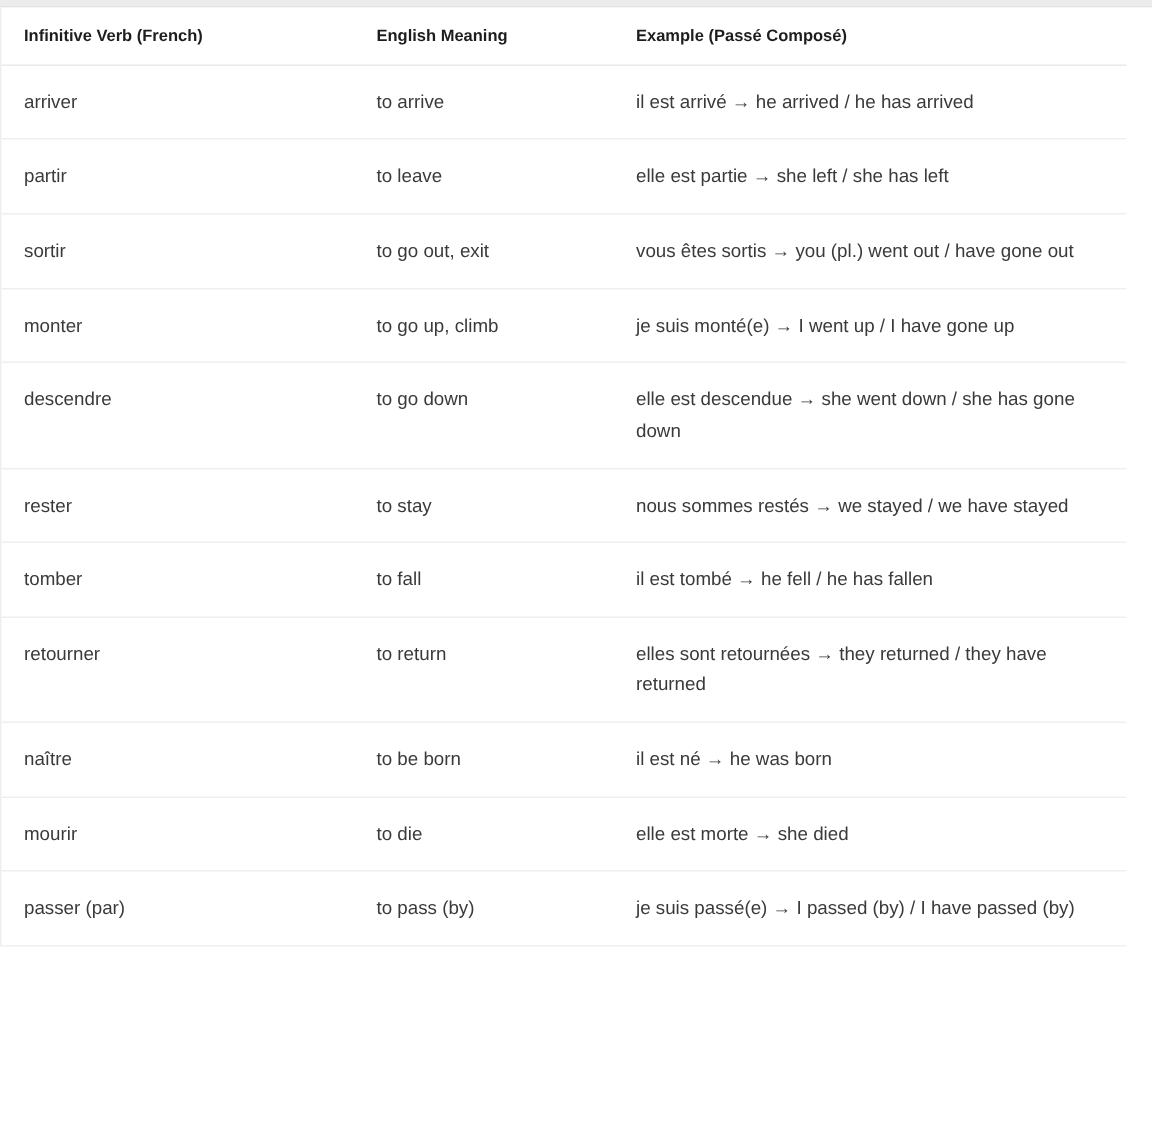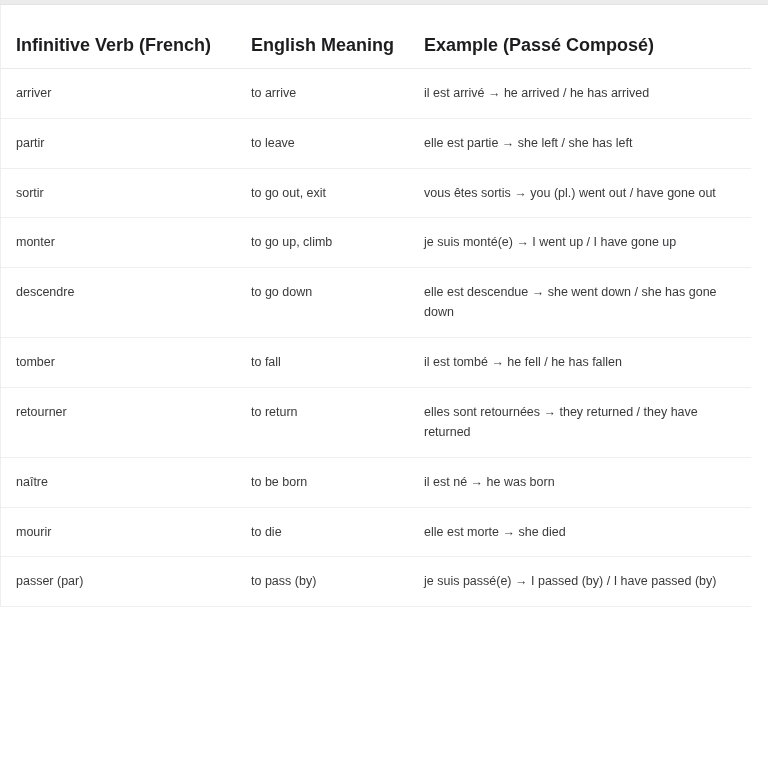--- a/index.html
+++ b/index.html
@@ -37,24 +37,24 @@
     border-collapse: collapse;
     table-layout: fixed;
   }
 
   table.verb-table col.c1 { width: 235px; }
   table.verb-table col.c2 { width: 173px; }
   table.verb-table col.c3 { width: 342px; }
 
   table.verb-table th {
     text-align: left;
-    font-size: 18px;
+    font-size: 11px;
     font-weight: bold;
     color: #1d1d1f;
-    padding: 28px 12px 11px 15px;
+    padding: 12px 12px 11px 15px;
     border-bottom: 1px solid #e9e9e9;
     vertical-align: top;
     line-height: 1.35;
   }
 
   table.verb-table td {
     text-align: left;
     font-size: 12.5px;
     font-weight: normal;
     color: #3a3a3c;
@@ -112,20 +112,25 @@
           <td class="col-verb">monter</td>
           <td class="col-meaning">to go up, climb</td>
           <td class="col-example">je suis monté(e) → I went up / I have gone up</td>
         </tr>
         <tr>
           <td class="col-verb">descendre</td>
           <td class="col-meaning">to go down</td>
           <td class="col-example">elle est descendue → she went down / she has gone down</td>
         </tr>
         <tr>
+          <td class="col-verb">rester</td>
+          <td class="col-meaning">to stay</td>
+          <td class="col-example">nous sommes restés → we stayed / we have stayed</td>
+        </tr>
+        <tr>
           <td class="col-verb">tomber</td>
           <td class="col-meaning">to fall</td>
           <td class="col-example">il est tombé → he fell / he has fallen</td>
         </tr>
         <tr>
           <td class="col-verb">retourner</td>
           <td class="col-meaning">to return</td>
           <td class="col-example">elles sont retournées → they returned / they have returned</td>
         </tr>
         <tr>

